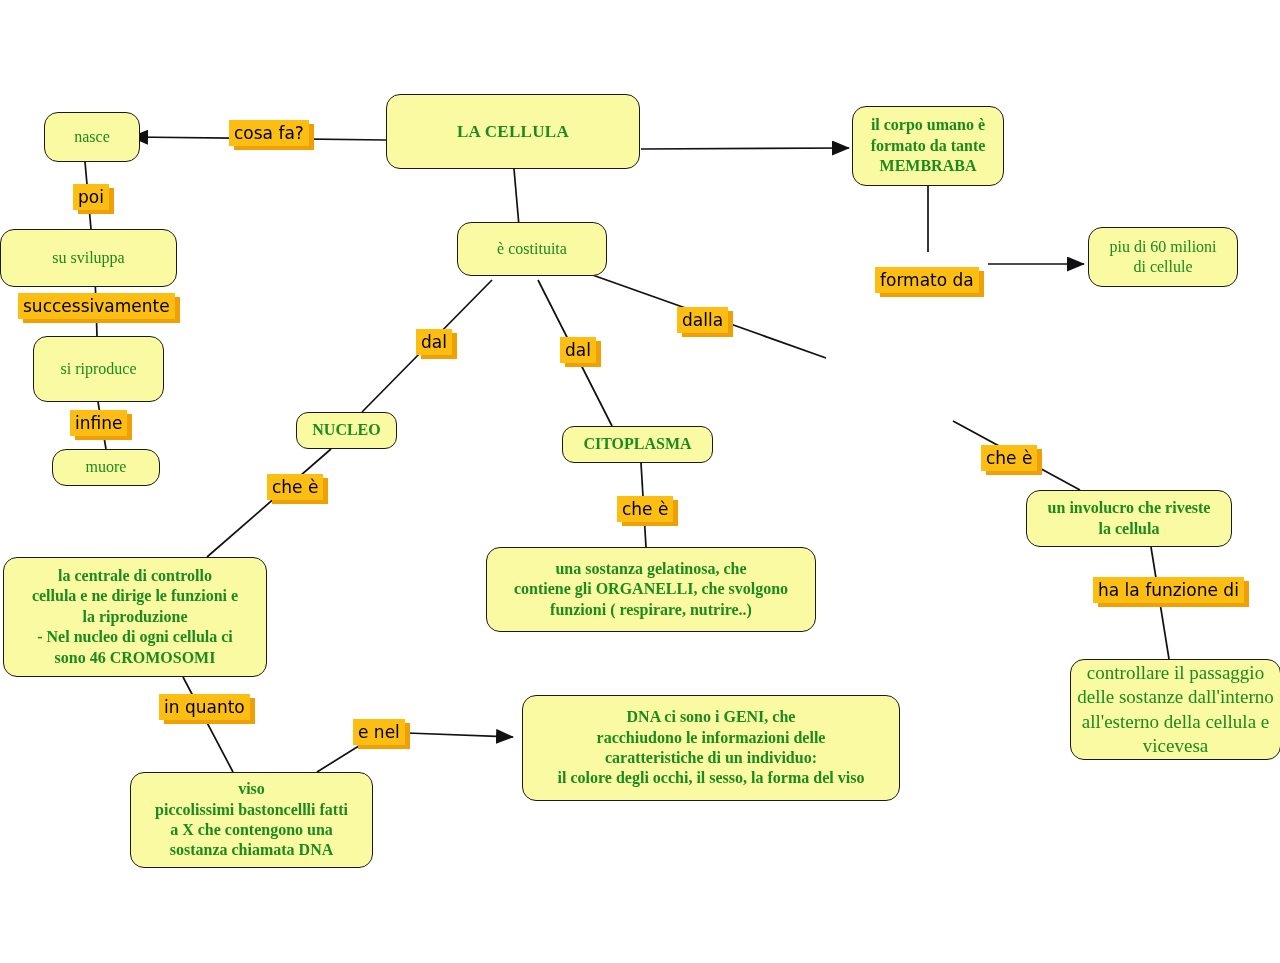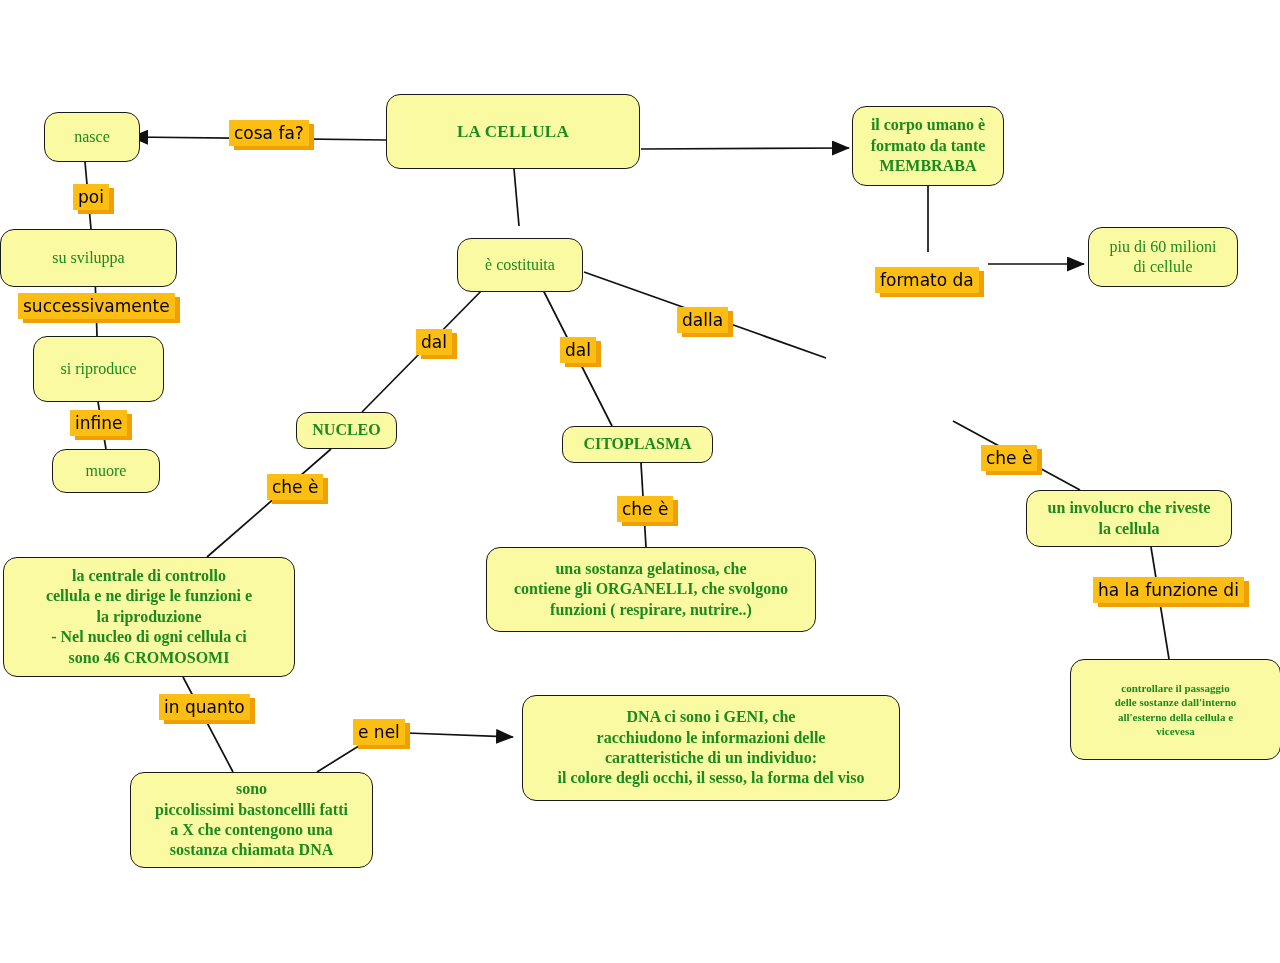--- a/index.html
+++ b/index.html
@@ -68,43 +68,43 @@
       <line x1="317" y1="772" x2="378" y2="734"></line>
       <line x1="407" y1="733" x2="513" y2="737" marker-end="url(#arrow)"></line>
     </g>
   </svg>
 
   <div class="node bold big" style="left:386px;top:94px;width:254px;height:75px;">LA CELLULA</div>
   <div class="node" style="left:44px;top:112px;width:96px;height:50px;">nasce</div>
   <div class="node bold" style="left:852px;top:106px;width:152px;height:80px;">il corpo umano è
 formato da tante
 MEMBRABA</div>
-  <div class="node" style="left:457px;top:238px;width:126px;height:54px;">è costituita</div>
+  <div class="node" style="left:457px;top:222px;width:150px;height:54px;">è costituita</div>
   <div class="node" style="left:1088px;top:227px;width:150px;height:60px;">piu di 60 milioni
 di cellule</div>
   <div class="node" style="left:0;top:229px;width:177px;height:58px;">su sviluppa</div>
   <div class="node" style="left:33px;top:336px;width:131px;height:66px;">si riproduce</div>
-  <div class="node" style="left:52px;top:449px;width:108px;height:44px;">muore</div>
+  <div class="node" style="left:52px;top:449px;width:108px;height:37px;">muore</div>
   <div class="node bold" style="left:296px;top:412px;width:101px;height:37px;border-radius:12px;text-align:center;">NUCLEO</div>
   <div class="node bold" style="left:562px;top:426px;width:151px;height:37px;border-radius:12px;">CITOPLASMA</div>
-  <div class="node bold" style="left:3px;top:557px;width:292px;height:120px;">la centrale di controllo
+  <div class="node bold" style="left:3px;top:557px;width:264px;height:120px;">la centrale di controllo
 cellula e ne dirige le funzioni e
 la riproduzione
 - Nel nucleo di ogni cellula ci
 sono 46 CROMOSOMI</div>
   <div class="node bold" style="left:1026px;top:490px;width:206px;height:57px;">un involucro che riveste
 la cellula</div>
   <div class="node bold" style="left:486px;top:547px;width:330px;height:85px;">una sostanza gelatinosa, che
 contiene gli ORGANELLI, che svolgono
 funzioni ( respirare, nutrire..)</div>
-  <div class="node" style="left:1070px;top:659px;width:211px;height:101px;font-size:11px;font-weight:bold;">controllare il passaggio
+  <div class="node" style="left:1070px;top:659px;width:211px;height:101px;font-size:19px;">controllare il passaggio
 delle sostanze dall'interno
 all'esterno della cellula e
 vicevesa</div>
-  <div class="node bold" style="left:130px;top:772px;width:243px;height:96px;">sono
+  <div class="node bold" style="left:130px;top:772px;width:243px;height:96px;">viso
 piccolissimi bastoncellli fatti
 a X che contengono una
 sostanza chiamata DNA</div>
   <div class="node bold dense" style="left:522px;top:695px;width:378px;height:106px;">DNA ci sono i GENI, che
 racchiudono le informazioni delle
 caratteristiche di un individuo:
 il colore degli occhi, il sesso, la forma del viso</div>
 
   <div class="elabel" style="left:229px;top:120px;">cosa fa?</div>
   <div class="elabel" style="left:73px;top:184px;">poi</div>

